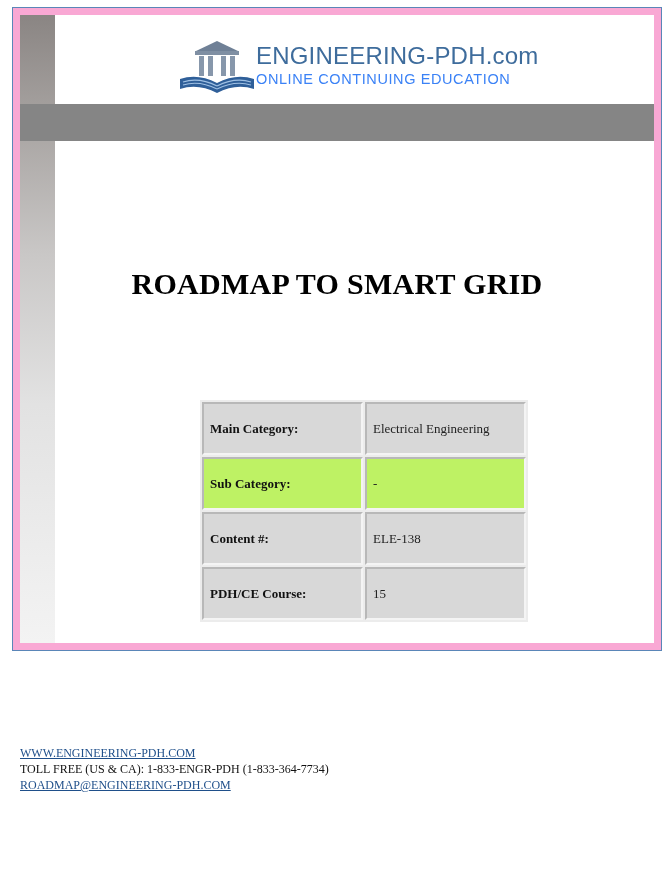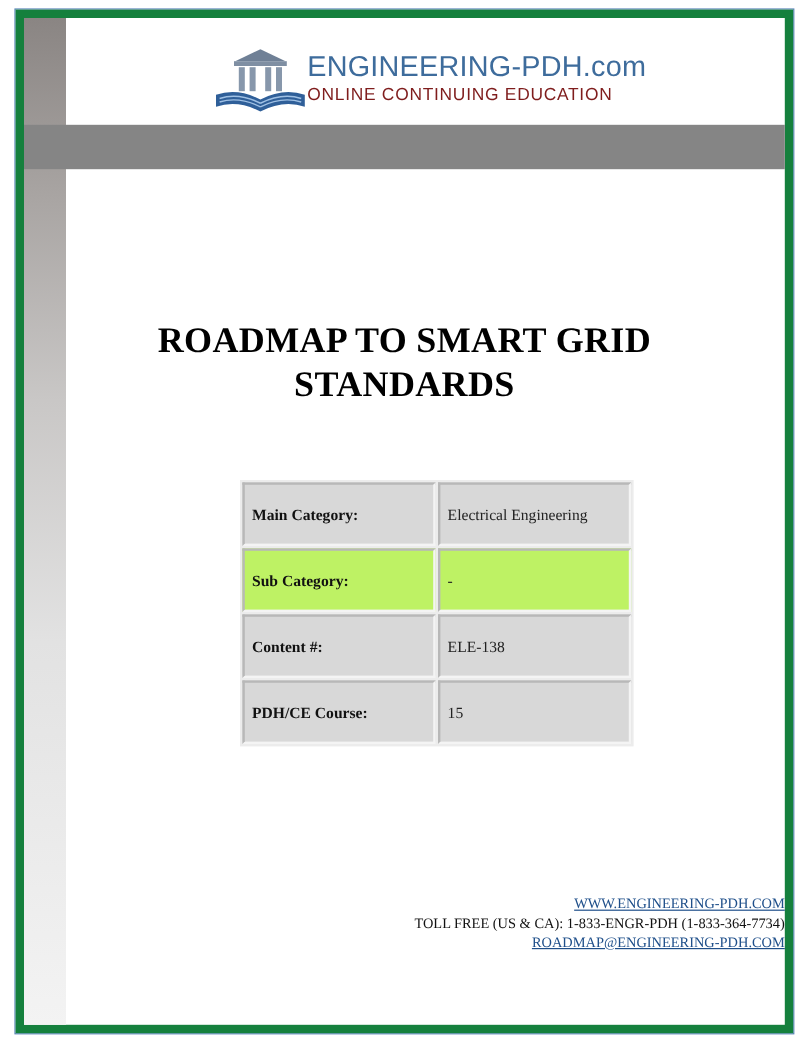--- a/index.html
+++ b/index.html
@@ -1,39 +1,39 @@
 <!DOCTYPE html>
 <html><head>
 <meta charset="utf-8">
 <style>
   html, body { margin:0; padding:0; }
   body { width:669px; height:875px; background:#ffffff; position:relative; overflow:hidden;
          font-family:"Liberation Serif","DejaVu Serif",serif; }
-  .frame { position:absolute; left:13px; top:8px; width:648px; height:853px;
-           box-sizing:border-box; border:7px solid #15803d;
+  .frame { position:absolute; left:13px; top:8px; width:648px; height:642px;
+           box-sizing:border-box; border:7px solid #f9a8d4;
            box-shadow: 0 0 0 1px #5a86b8; background:#ffffff; }
   .left-strip { position:absolute; left:0; top:0; width:35px; height:100%;
            background:linear-gradient(to bottom,#8a8583 0%,#a9a5a3 18%,#c9c7c6 38%,#e2e2e2 62%,#f3f3f3 100%); }
   .gray-band { position:absolute; left:0; top:89px; width:100%; height:37px; background:#858585; }
   .logo { position:absolute; left:158px; top:22px; width:360px; height:60px; }
   .logo-text { position:absolute; left:78px; top:5px; white-space:nowrap; }
   .logo-main { font-family:"Liberation Sans","DejaVu Sans",sans-serif; font-size:24px; color:#3e6c9c; letter-spacing:0.2px; line-height:28px; }
-  .logo-sub { font-family:"Liberation Sans","DejaVu Sans",sans-serif; font-size:14.5px; color:#7f1d1d; letter-spacing:0.6px; line-height:18px; }
+  .logo-sub { font-family:"Liberation Sans","DejaVu Sans",sans-serif; font-size:14.5px; color:#3b82f6; letter-spacing:0.6px; line-height:18px; }
   .title { position:absolute; left:0; width:100%; top:250px; text-align:center;
            font-family:"Liberation Serif","DejaVu Serif",serif; font-weight:bold;
            font-size:30px; line-height:37px; color:#000000; letter-spacing:0.3px; }
   .title div { display:block; }
   table.info { position:absolute; left:180px; top:385px; border-collapse:separate; border-spacing:2px;
            background:#ececec; font-size:13px; }
   table.info td { height:17px; padding:16px 6px; border:2px solid; border-color:#b8b8b8 #f4f4f4 #f4f4f4 #b8b8b8; }
   table.info td.lbl { width:145px; font-weight:bold; color:#111; }
   table.info td.val { width:145px; color:#222; }
   table.info tr.dark td { background:#d8d8d8; }
   table.info tr.light td { background:#bef264; }
-  .footer { position:absolute; left:0; width:100%; top:730px; text-align:right; font-size:12px; line-height:16px; color:#111; }
+  .footer { position:absolute; left:0; width:100%; top:730px; text-align:left; font-size:12px; line-height:16px; color:#111; }
   .footer a { color:#1f4f8a; text-decoration:underline; }
 </style>
 </head>
 <body>
 
 <div class="frame">
   <div class="left-strip"></div>
   <div class="gray-band"></div>
 
   <div class="logo">
@@ -49,21 +49,20 @@
       <path d="M5,48 Q21,43 39,52 M73,48 Q57,43 39,52" stroke="#9fc0e4" stroke-width="1.1" fill="none"></path>
     </svg>
     <div class="logo-text">
       <div class="logo-main">ENGINEERING-PDH.com</div>
       <div class="logo-sub">ONLINE CONTINUING EDUCATION</div>
     </div>
   </div>
 
   <div class="title">
     <div>ROADMAP TO SMART GRID</div>
-    <div>STANDARDS</div>
   </div>
 
   <table class="info">
     <tbody>
         <tr class="dark">
       <td class="lbl">Main Category:</td>
       <td class="val">Electrical Engineering</td>
     </tr>
     <tr class="light">
       <td class="lbl">Sub Category:</td>

